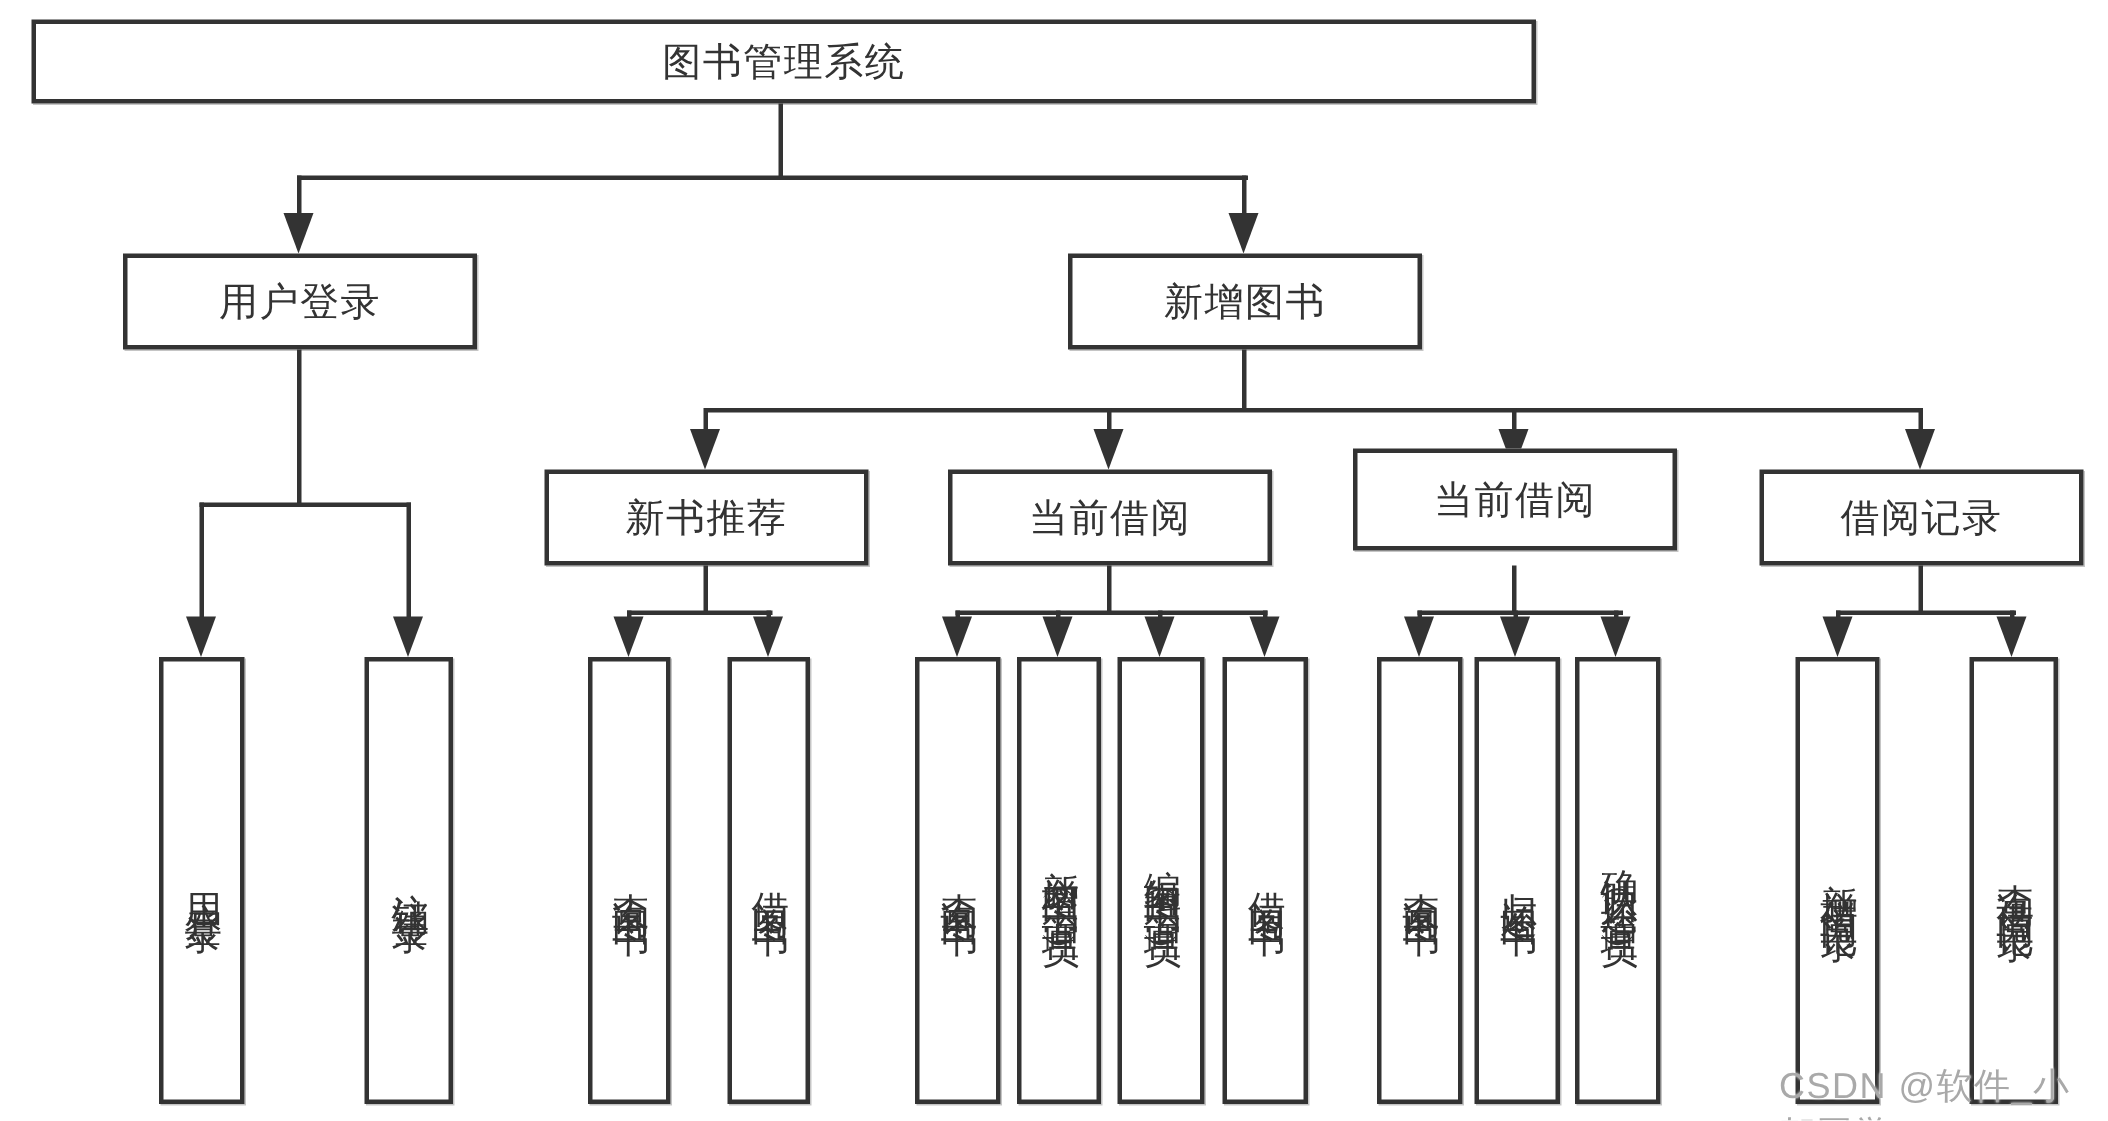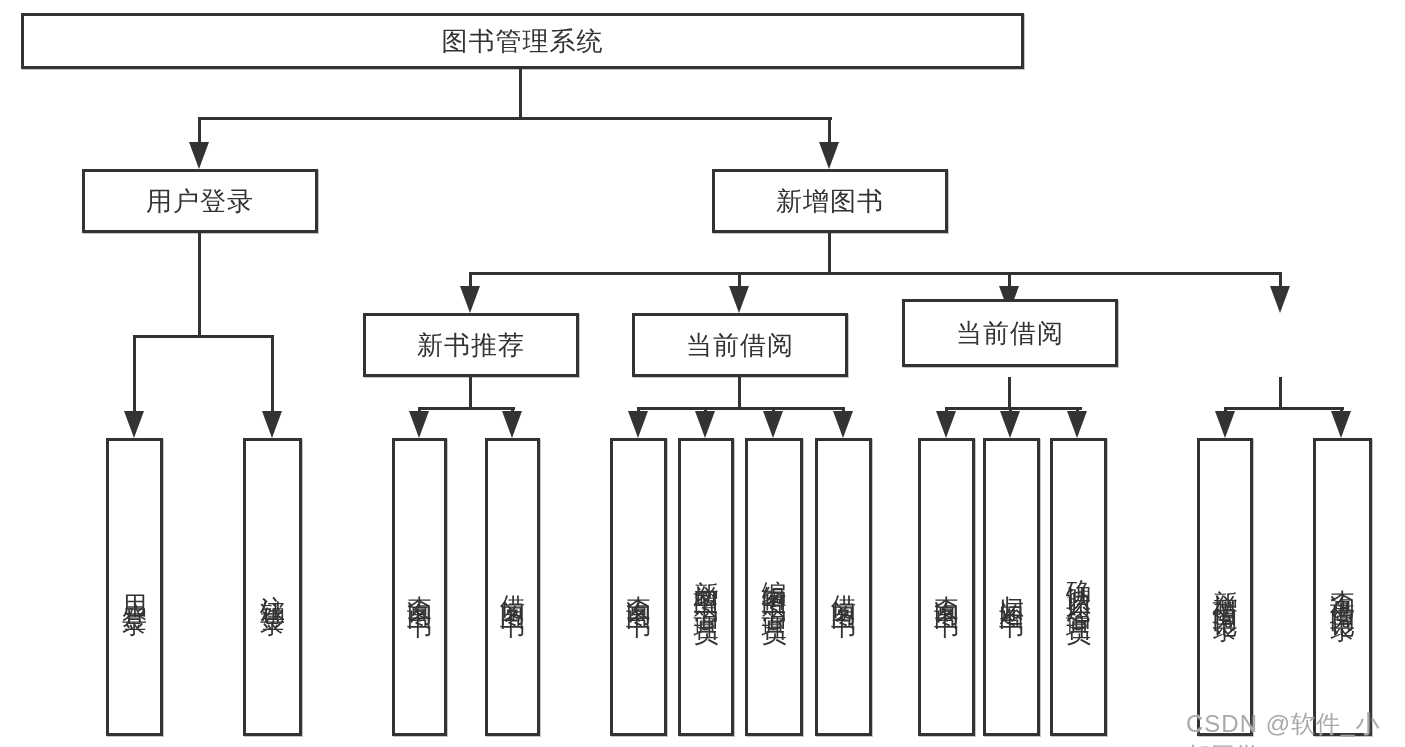--- a/index.html
+++ b/index.html
@@ -78,20 +78,23 @@
 
   <div class="box" style="left:363px;top:313px;width:216px;height:64px;">
     <span>新书推荐</span>
   </div>
   <div class="box" style="left:632px;top:313px;width:216px;height:64px;">
     <span>当前借阅</span>
   </div>
   <div class="box" style="left:902px;top:299px;width:216px;height:68px;">
     <span>当前借阅</span>
   </div>
+  <div class="box" style="left:1173px;top:313px;width:216px;height:64px;">
+    <span>借阅记录</span>
+  </div>
 
   <div class="line" style="left:469px;top:377px;width:3px;height:33px;"></div>
   <div class="line" style="left:418px;top:407px;width:97px;height:3px;"></div>
   <div class="line" style="left:418px;top:407px;width:3px;height:8px;"></div>
   <div class="arrow" style="left:409px;top:411px;"></div>
   <div class="line" style="left:511px;top:407px;width:3px;height:8px;"></div>
   <div class="arrow" style="left:502px;top:411px;"></div>
 
   <div class="line" style="left:738px;top:377px;width:3px;height:33px;"></div>
   <div class="line" style="left:637px;top:407px;width:208px;height:3px;"></div>

